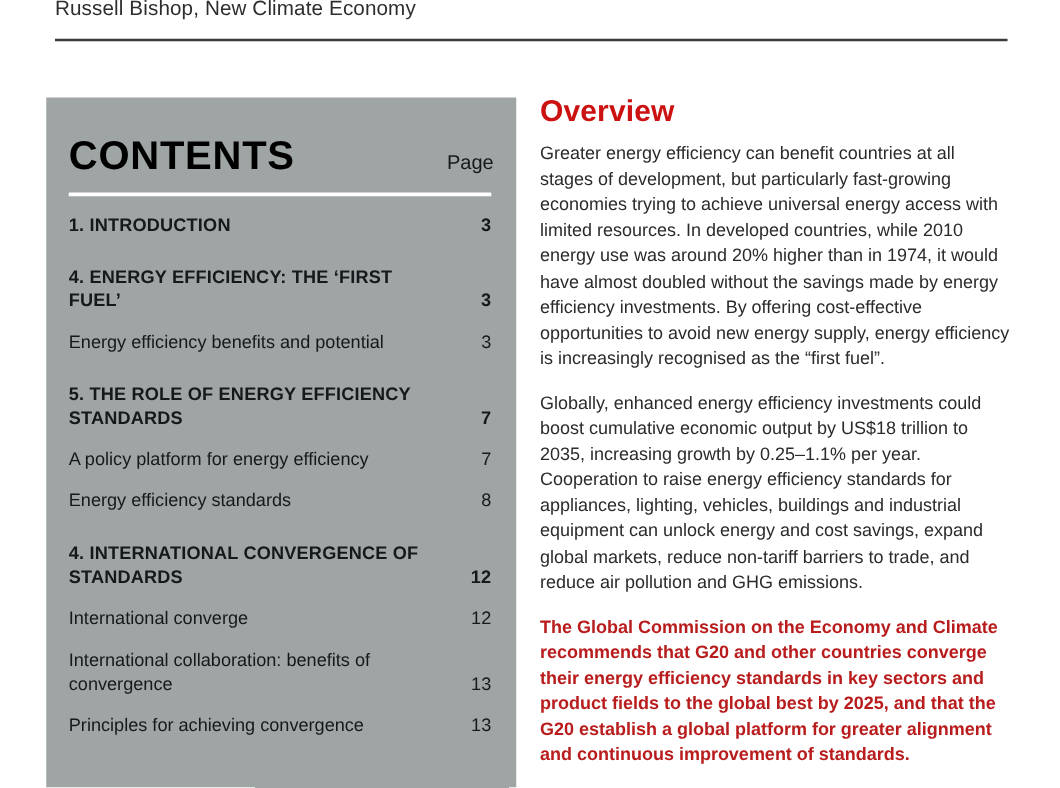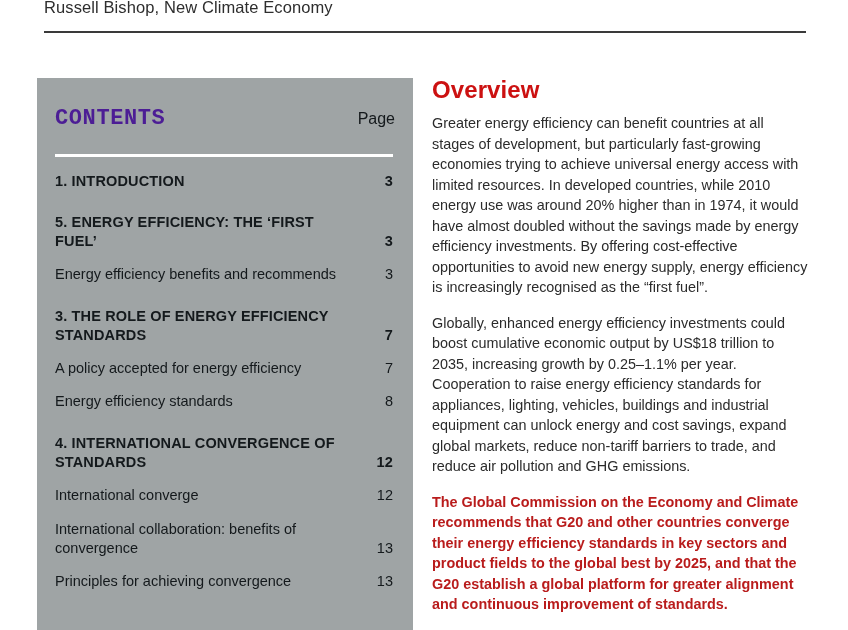--- a/index.html
+++ b/index.html
@@ -55,25 +55,24 @@
     position: absolute;
     left: 18px;
     top: 28px;
     width: 340px;
     display: flex;
     align-items: baseline;
     justify-content: space-between;
   }
 
   .contents-title {
-    font-size: 22px;
-    font-weight: bold;
-    color: #4c1d95;
+    font-size: 32px;
+    font-weight: bold;
+    color: #000000;
     letter-spacing: 0.6px;
-    font-family: Liberation Mono, monospace;
   }
 
   .contents-page-label {
     font-size: 16px;
     color: #14191c;
     font-weight: normal;
   }
 
   .contents-divider {
     position: absolute;
@@ -166,33 +165,33 @@
       <span class="contents-title">CONTENTS</span>
       <span class="contents-page-label">Page</span>
     </div>
     <div class="contents-divider"></div>
     <div class="toc" id="toc-list">
         <div class="toc-row section">
           <span class="label">1. INTRODUCTION</span>
           <span class="pageno">3</span>
         </div>
         <div class="toc-row section">
-          <span class="label">5. ENERGY EFFICIENCY: THE ‘FIRST FUEL’</span>
+          <span class="label">4. ENERGY EFFICIENCY: THE ‘FIRST FUEL’</span>
           <span class="pageno">3</span>
         </div>
         <div class="toc-row sub">
-          <span class="label">Energy efficiency benefits and recommends</span>
+          <span class="label">Energy efficiency benefits and potential</span>
           <span class="pageno">3</span>
         </div>
         <div class="toc-row section">
-          <span class="label">3. THE ROLE OF ENERGY EFFICIENCY STANDARDS</span>
+          <span class="label">5. THE ROLE OF ENERGY EFFICIENCY STANDARDS</span>
           <span class="pageno">7</span>
         </div>
         <div class="toc-row sub">
-          <span class="label">A policy accepted for energy efficiency</span>
+          <span class="label">A policy platform for energy efficiency</span>
           <span class="pageno">7</span>
         </div>
         <div class="toc-row sub">
           <span class="label">Energy efficiency standards</span>
           <span class="pageno">8</span>
         </div>
         <div class="toc-row section">
           <span class="label">4. INTERNATIONAL CONVERGENCE OF STANDARDS</span>
           <span class="pageno">12</span>
         </div>

